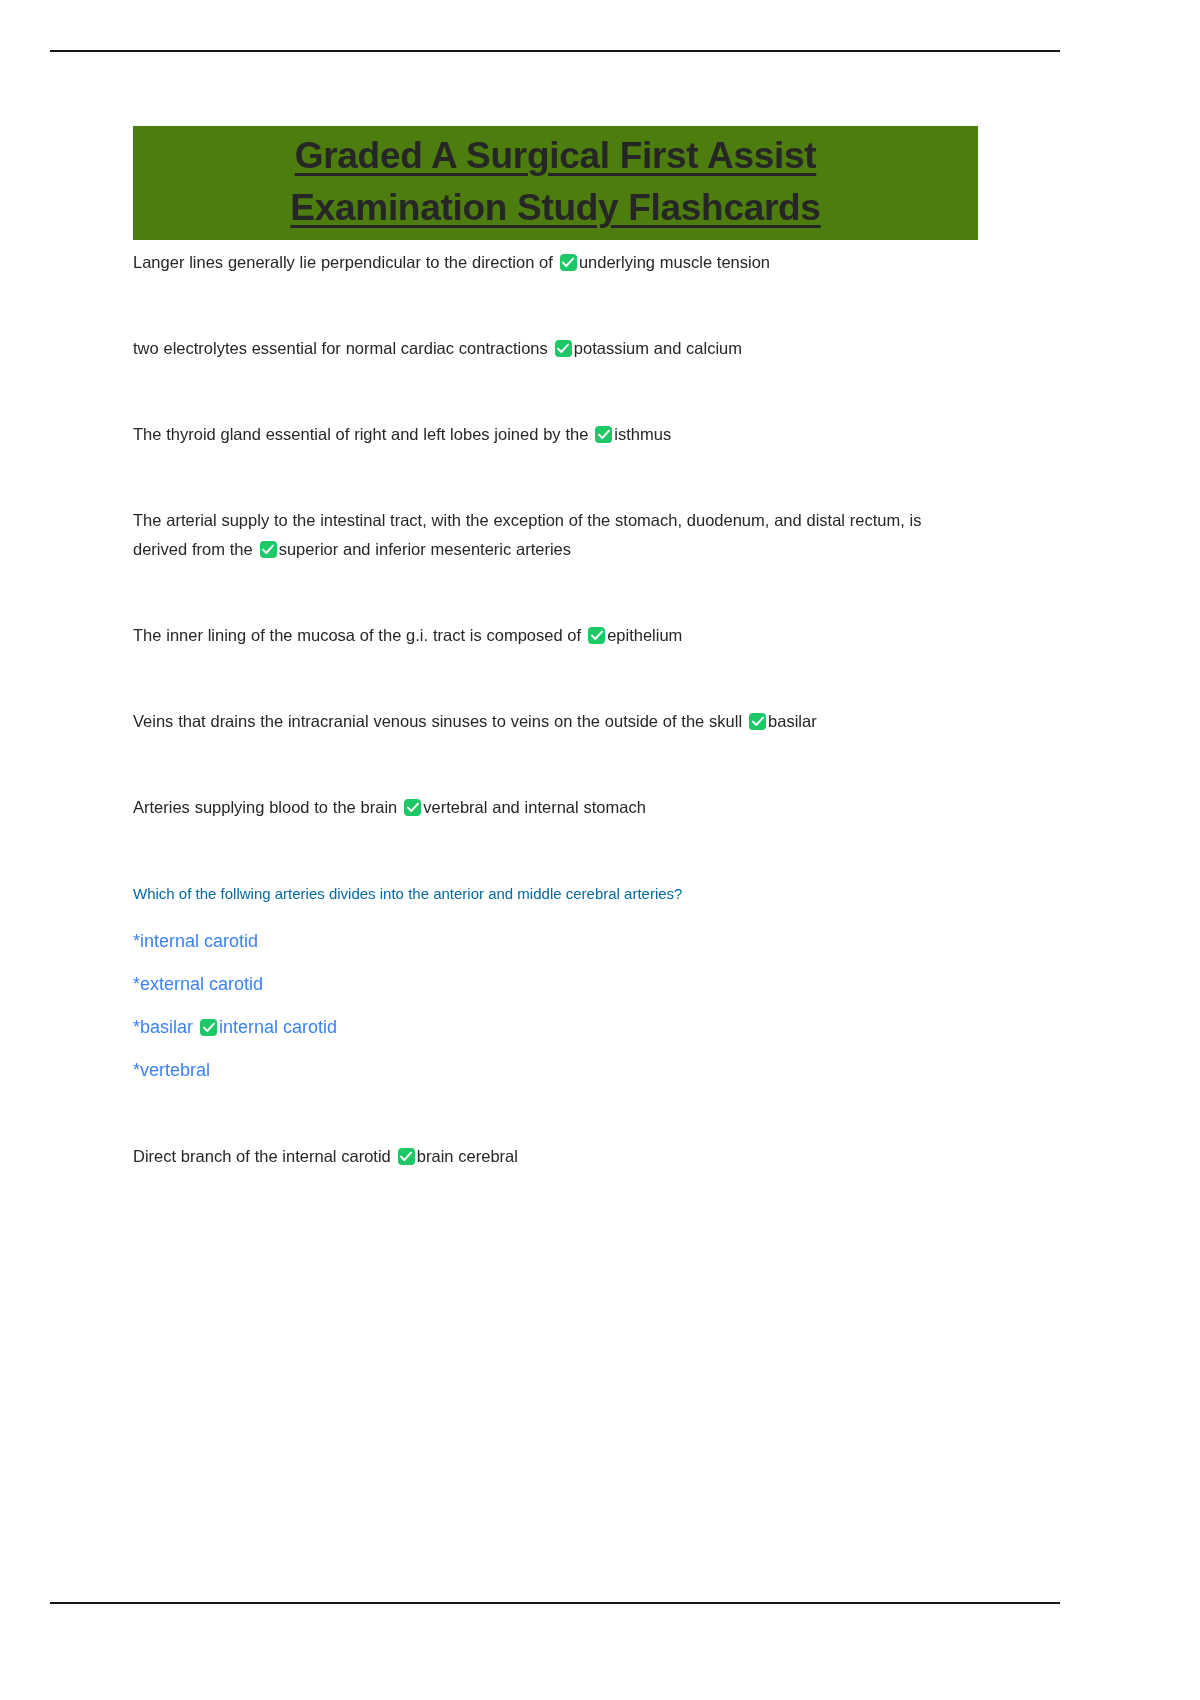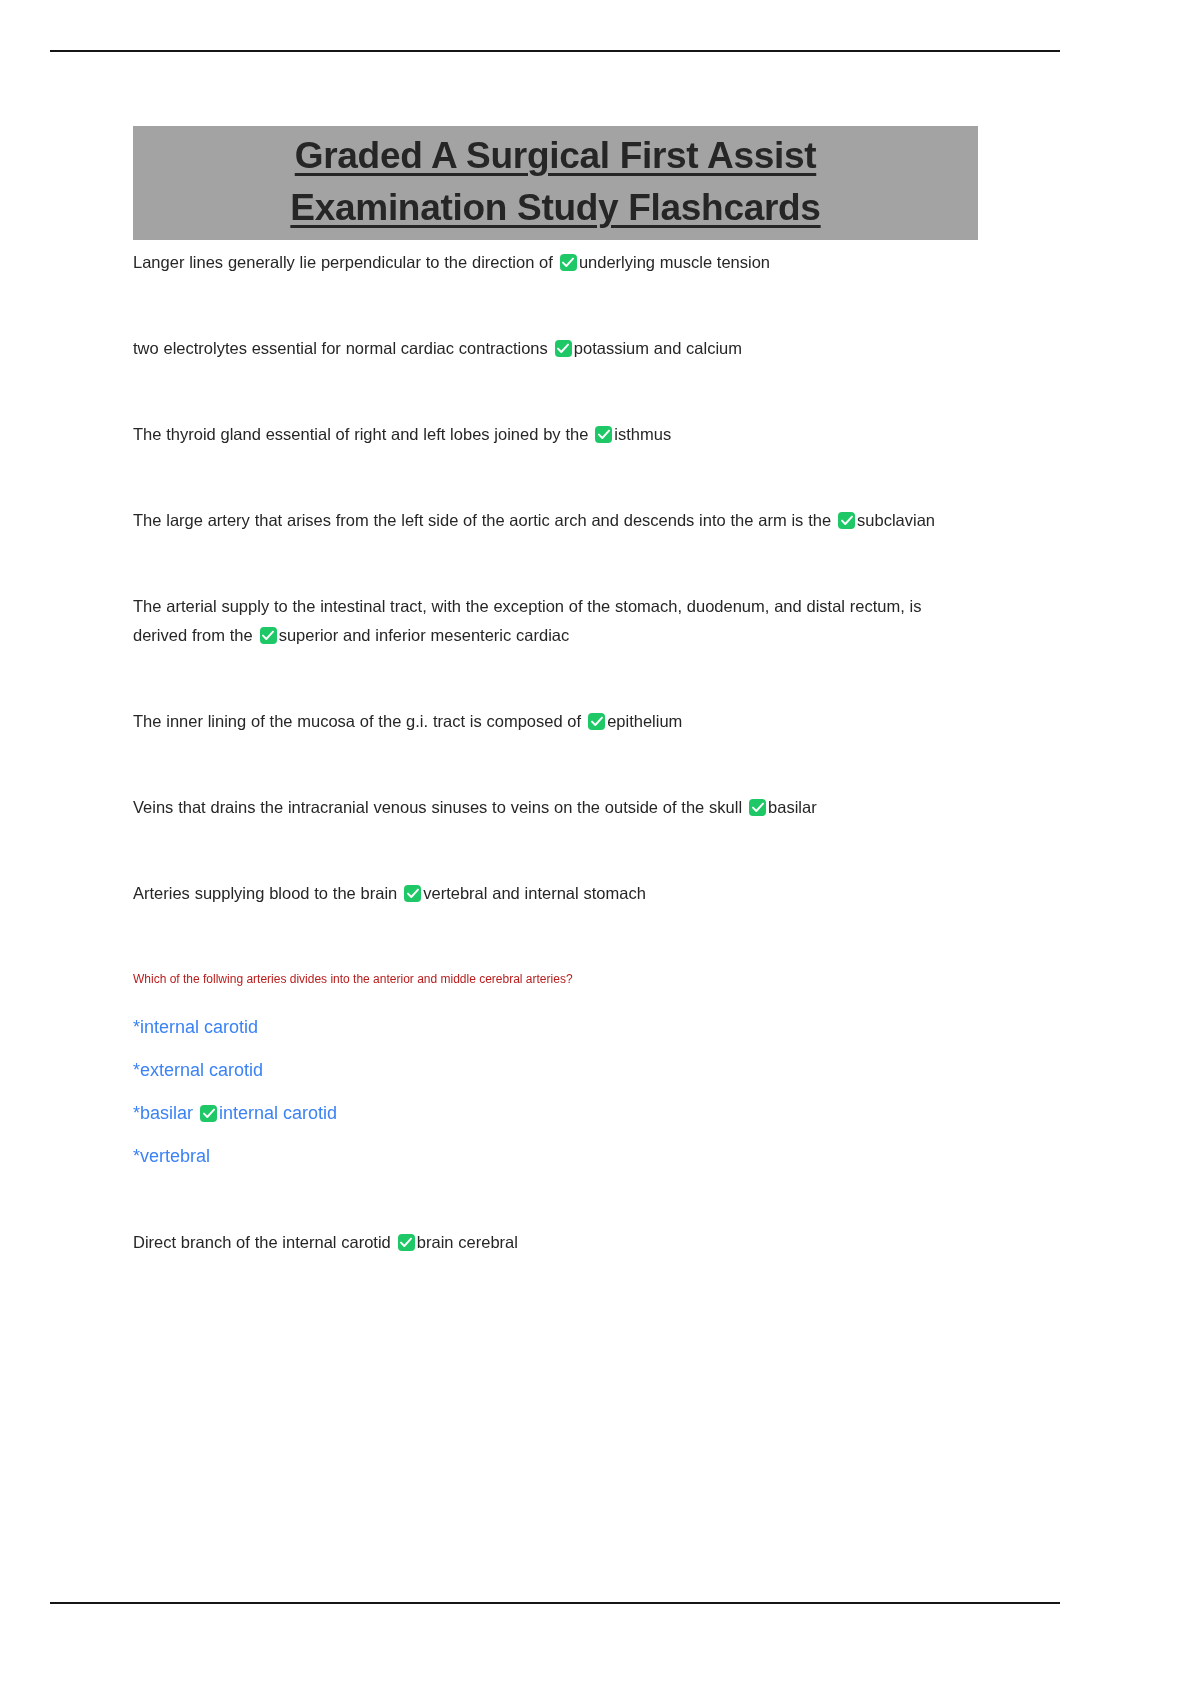--- a/index.html
+++ b/index.html
@@ -39,21 +39,21 @@
     height: 0;
     border-top: 2px solid #161616;
   }
   .content {
     position: absolute;
     left: 133px;
     top: 126px;
     width: 845px;
   }
   .title-band {
-    background: #a3a3a3;
+    background: #4d7c0f;
     padding: 4px 0 6px 0;
     margin: 0 0 2px 0;
     width: 845px;
   }
   .doc-title {
     font-family: "Liberation Sans", sans-serif;
     font-weight: bold;
     font-size: 37px;
     line-height: 52px;
     text-align: center;
@@ -98,23 +98,23 @@
     position: absolute;
     left: 2.5px;
     top: 3px;
     width: 12px;
     height: 11px;
   }
   .mc-block {
     margin: 0 0 57px 0;
   }
   .mc-question {
-    font-size: 12px;
+    font-size: 15px;
     line-height: 29px;
-    color: #b91c1c;
+    color: #0369a1;
     margin: 0 0 19px 0;
   }
   .mc-option {
     font-size: 18px;
     line-height: 29px;
     color: #3b82f6;
     margin: 0 0 14px 0;
   }
   .mc-option:last-child { margin-bottom: 0; }
 </style>
@@ -147,30 +147,25 @@
               <path d="M1 5.6 L4.3 9 L11 1.6" fill="none" stroke="#ffffff" stroke-width="1.9" stroke-linecap="round" stroke-linejoin="round"></path>
             </svg></span><span class="a">potassium and calcium</span>
       </div>
 
       <div class="qa-row">
         <span class="q">The thyroid gland essential of right and left lobes joined by the</span><span class="check"><svg viewBox="0 0 12 11">
               <path d="M1 5.6 L4.3 9 L11 1.6" fill="none" stroke="#ffffff" stroke-width="1.9" stroke-linecap="round" stroke-linejoin="round"></path>
             </svg></span><span class="a">isthmus</span>
       </div>
 
-      <div class="qa-row">
-        <span class="q">The large artery that arises from the left side of the aortic arch and descends into the arm is the</span><span class="check"><svg viewBox="0 0 12 11">
-              <path d="M1 5.6 L4.3 9 L11 1.6" fill="none" stroke="#ffffff" stroke-width="1.9" stroke-linecap="round" stroke-linejoin="round"></path>
-            </svg></span><span class="a">subclavian</span>
-      </div>
 
       <div class="qa-row">
         <span class="q">The arterial supply to the intestinal tract, with the exception of the stomach, duodenum, and distal rectum, is derived from the</span><span class="check"><svg viewBox="0 0 12 11">
               <path d="M1 5.6 L4.3 9 L11 1.6" fill="none" stroke="#ffffff" stroke-width="1.9" stroke-linecap="round" stroke-linejoin="round"></path>
-            </svg></span><span class="a">superior and inferior mesenteric cardiac</span>
+            </svg></span><span class="a">superior and inferior mesenteric arteries</span>
       </div>
 
       <div class="qa-row">
         <span class="q">The inner lining of the mucosa of the g.i. tract is composed of</span><span class="check"><svg viewBox="0 0 12 11">
               <path d="M1 5.6 L4.3 9 L11 1.6" fill="none" stroke="#ffffff" stroke-width="1.9" stroke-linecap="round" stroke-linejoin="round"></path>
             </svg></span><span class="a">epithelium</span>
       </div>
 
 
       <div class="qa-row">

